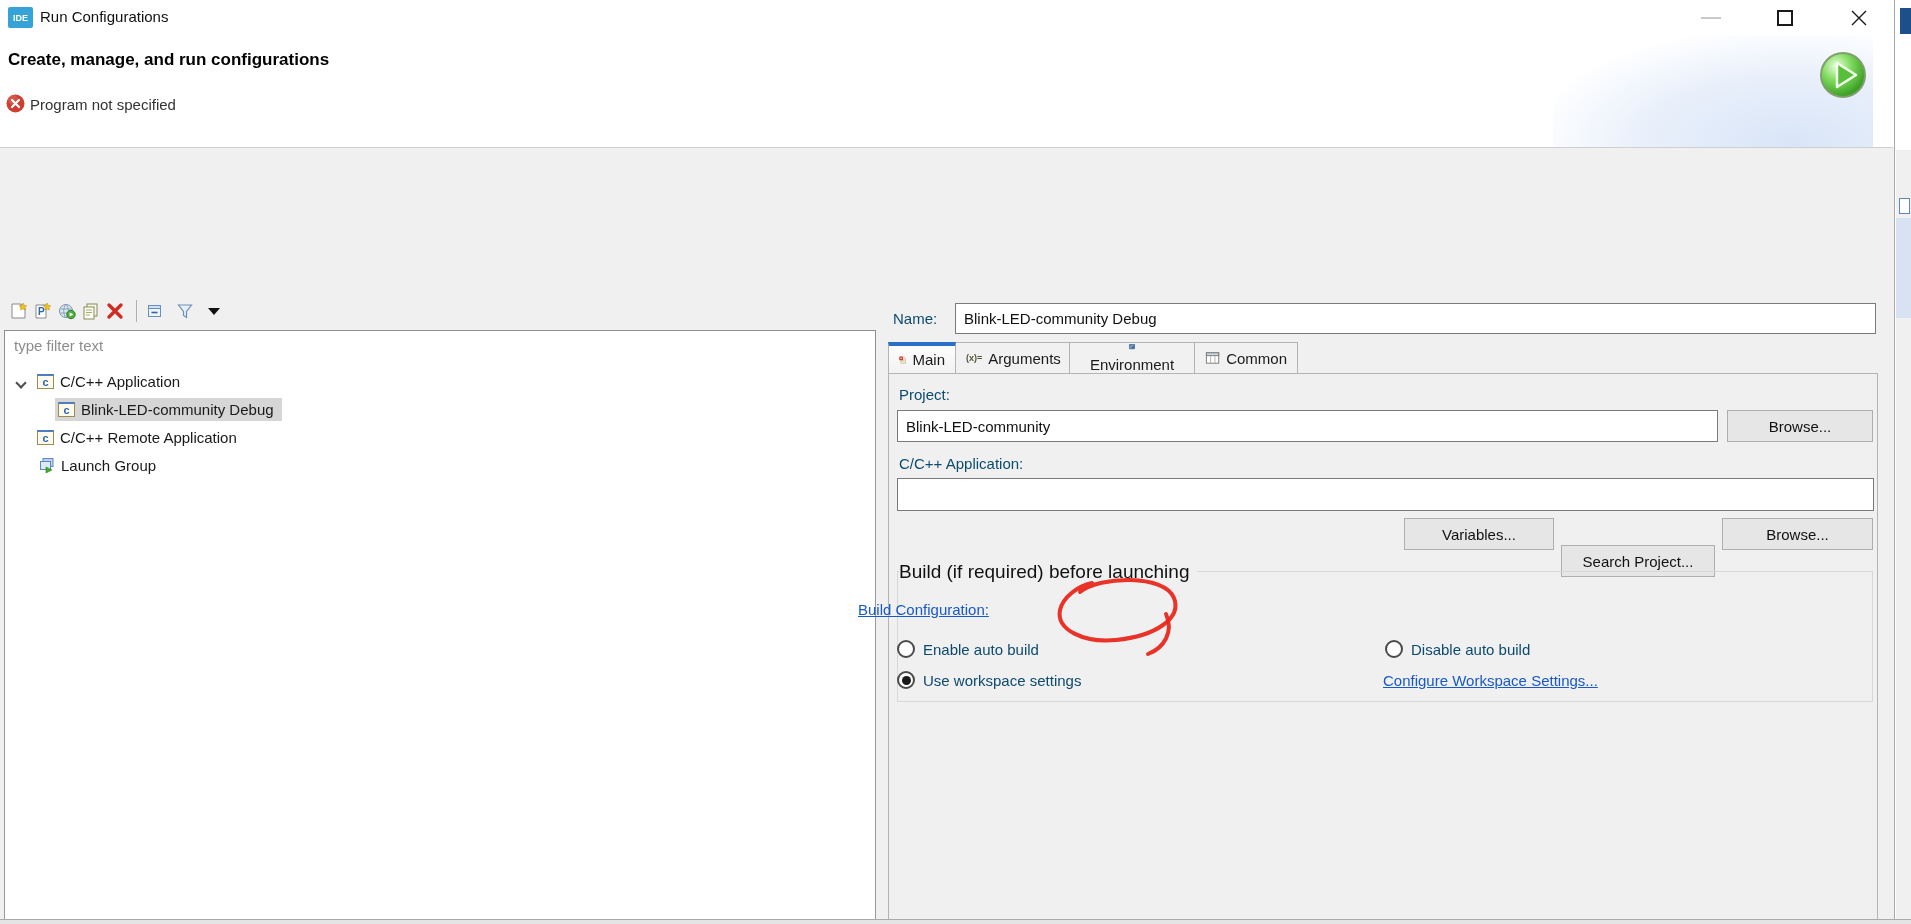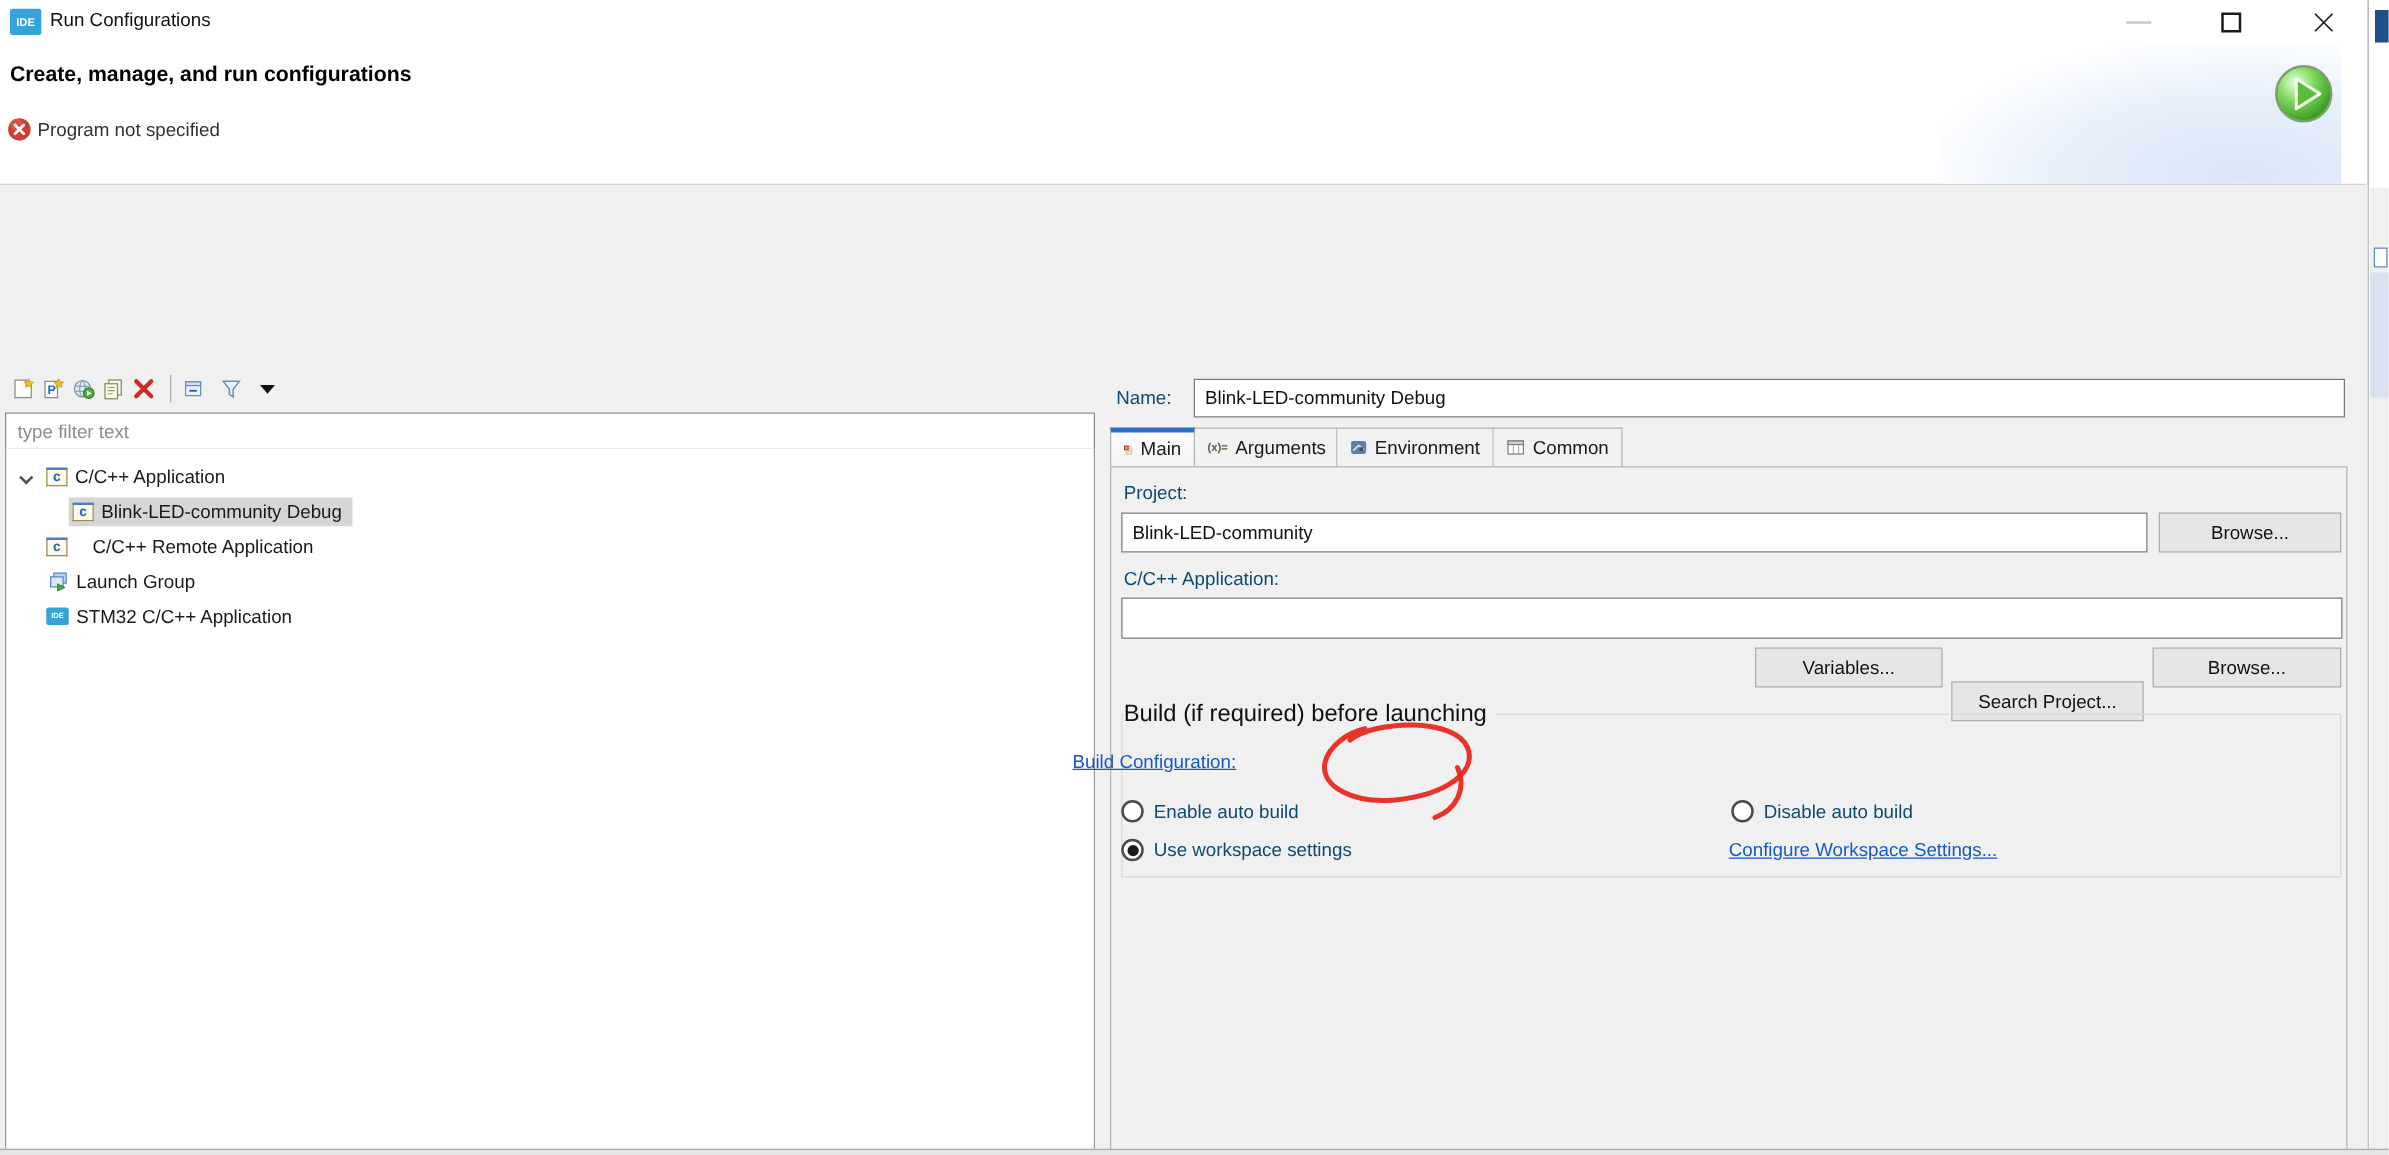--- a/index.html
+++ b/index.html
@@ -173,54 +173,50 @@
         <span style="margin-left:6px;">C/C++ Application</span>
       </div>
       <div class="treerow" style="top:36px;">
         <span class="sel-high" style="margin-left:50px;">
           <span class="treeicon c-box">c</span>
           <span style="margin-left:6px;">Blink-LED-community Debug</span>
         </span>
       </div>
       <div class="treerow" style="top:64px;">
         <span class="treeicon c-box" style="margin-left:32px;">c</span>
-        <span style="margin-left:20px;">C/C++ Remote Application</span>
+        <span style="margin-left:6px;">C/C++ Remote Application</span>
       </div>
       <div class="treerow" style="top:92px;">
         <svg style="margin-left:34px;" width="16" height="16" viewBox="0 0 16 16">
           <rect x="4" y="1.5" width="10" height="8" fill="#bcd2ec" stroke="#5b87c5"></rect>
           <rect x="1.5" y="4.5" width="10" height="8" fill="#dce9f7" stroke="#5b87c5"></rect>
           <path d="M7 10 L13 13 L7 16 Z" fill="#3fae2a" stroke="#2e7d27" stroke-width="0.6"></path>
         </svg>
         <span style="margin-left:6px;">Launch Group</span>
-      </div>
-      <div class="treerow" style="top:120px;">
-        <span class="app-badge" style="margin-left:32px;width:18px;height:14px;font-size:6px;">IDE</span>
-        <span style="margin-left:6px;">STM32 C/C++ Application</span>
       </div>
     </div>
 
     <div class="abs lbl" style="left:893px;top:162px;">Name:</div>
     <input class="abs txtinput" type="text" style="left: 955px; top: 155px; width: 921px; height: 31px;" value="Blink-LED-community Debug">
 
     <div class="abs" id="tabbar">
       <div class="tab selected" style="width:68px;">
         <svg width="16" height="16" viewBox="0 0 16 16">
           <path d="M4 2 H11 L14 5 V15 H4 Z" fill="#fdf9e6" stroke="#9b8b56"></path>
           <path d="M6 6 H12 M6 8.5 H12 M6 11 H12" stroke="#9b8b56" stroke-width="0.8"></path>
           <rect x="0.5" y="0.5" width="8" height="8" fill="#d02c21" rx="1"></rect>
           <path d="M2.5 2.5 L6.5 6.5 M6.5 2.5 L2.5 6.5" stroke="#fff" stroke-width="1.4"></path>
         </svg>
         <span>Main</span>
       </div>
       <div class="tab" style="width:114px;">
         <span style="font-size:9px;font-weight:bold;color:#56563a;">(x)=</span>
         <span>Arguments</span>
       </div>
-      <div class="tab" style="width:125px;">
+      <div class="tab" style="width:125px;flex-direction:column;">
         <svg width="16" height="16" viewBox="0 0 16 16">
           <rect x="1" y="2" width="14" height="12" rx="2" fill="#5b7fa6"></rect>
           <path d="M3 11 L8 6 L13 10" stroke="#cfe0f2" stroke-width="1.6" fill="none"></path>
           <circle cx="10.5" cy="9.5" r="2" fill="#2f4c6b"></circle>
         </svg>
         <span>Environment</span>
       </div>
       <div class="tab" style="width:103px;">
         <svg width="16" height="16" viewBox="0 0 16 16">
           <rect x="1.5" y="2.5" width="13" height="11" fill="#fff" stroke="#7a7a7a"></rect>

